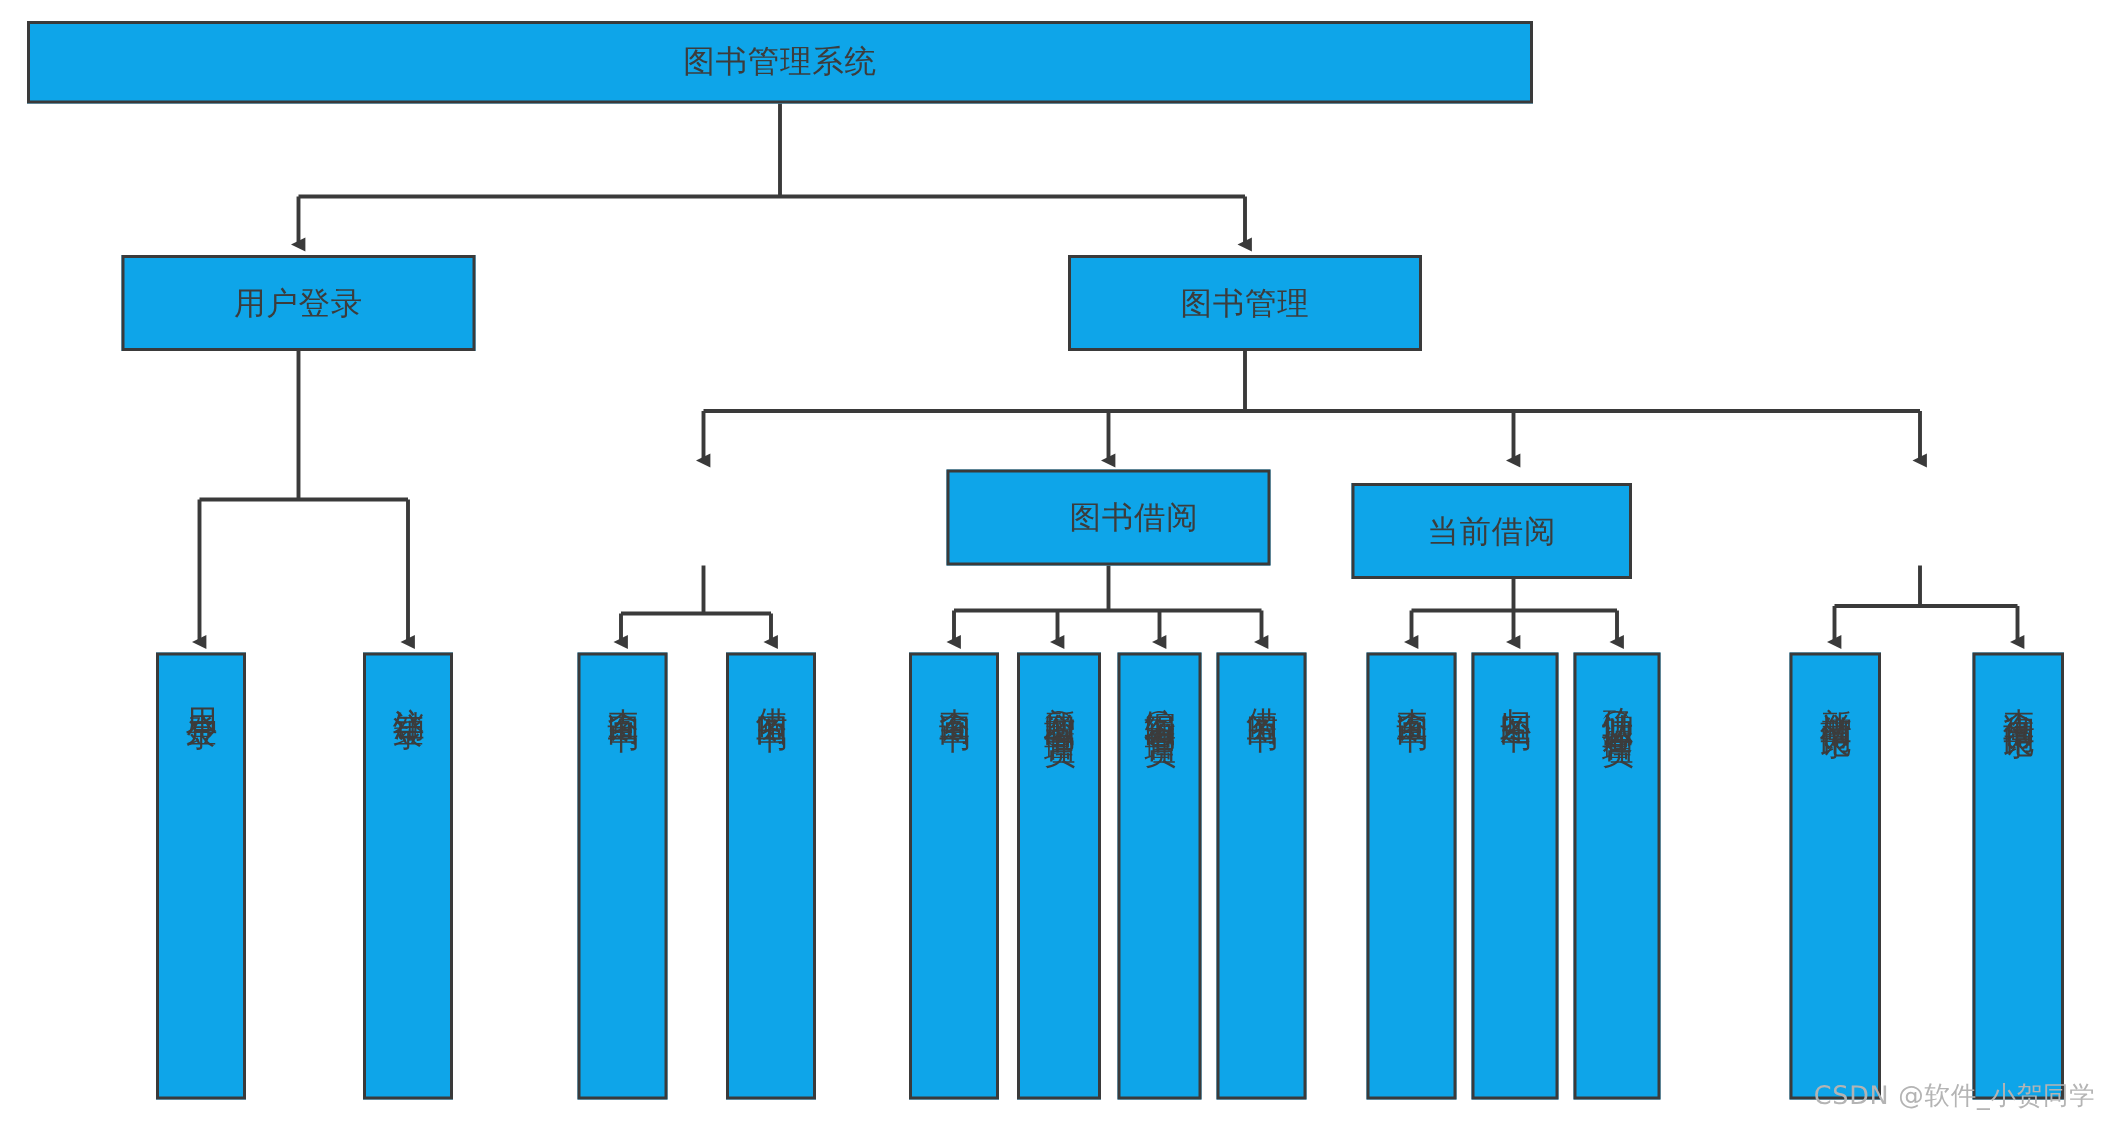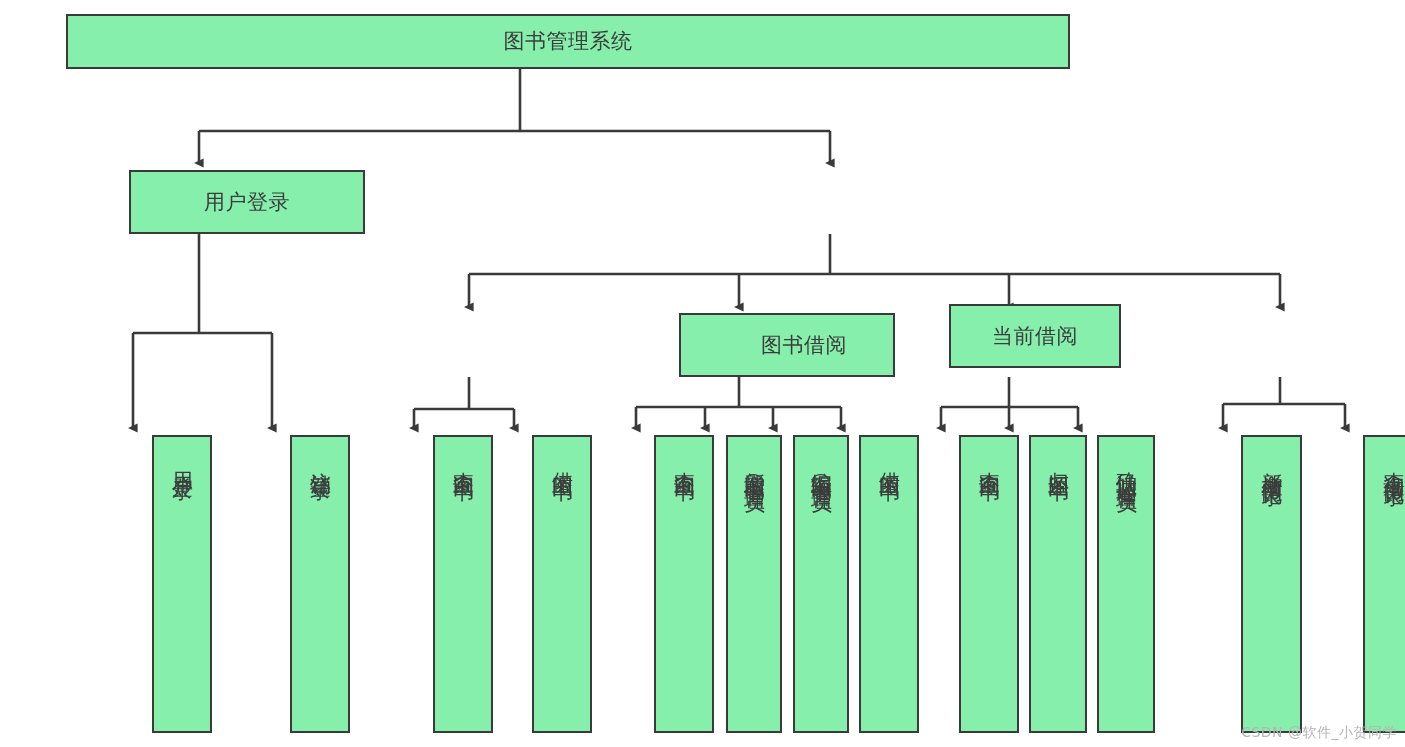--- a/index.html
+++ b/index.html
@@ -20,27 +20,26 @@
   #diagram-svg {
     position: absolute;
     left: 0;
     top: 0;
     width: 1405px;
     height: 747px;
   }
   .node {
     position: absolute;
     box-sizing: border-box;
-    background: #86efac;
+    background: #0ea5e9;
     border: 2px solid #3a3a3a;
     display: flex;
     align-items: center;
     justify-content: center;
     color: #3c3c3c;
-    margin-left: 48px;
   }
   .node-label {
     font-size: 21px;
     line-height: 1.25;
     letter-spacing: 0.5px;
     white-space: nowrap;
     color: #3c3c3c;
   }
   .node.vertical {
     align-items: flex-start;
@@ -52,21 +51,21 @@
     text-orientation: upright;
     white-space: normal;
     letter-spacing: 3px;
     font-size: 21px;
     line-height: 1.0;
   }
   #watermark {
     position: absolute;
     right: 8px;
     bottom: 5px;
-    font-size: 14px;
+    font-size: 17px;
     color: #b4b4b4;
     letter-spacing: 0.5px;
     white-space: nowrap;
     pointer-events: none;
     text-align: right;
   }
 </style>
 </head>
 <body>
 
@@ -124,27 +123,30 @@
   </svg>
 
   <div class="node" style="left:18px; top:14px; width:1004px; height:55px;">
     <span class="node-label">图书管理系统</span>
   </div>
 
   <div class="node" style="left:81px; top:170px; width:236px; height:64px;">
     <span class="node-label">用户登录</span>
   </div>
 
+  <div class="node" style="left:712px; top:170px; width:236px; height:64px;">
+    <span class="node-label">图书管理</span>
+  </div>
 
 
   <div class="node" style="left:631px; top:313px; width:216px; height:64px;padding-left:34px;">
     <span class="node-label">图书借阅</span>
   </div>
 
-  <div class="node" style="left:901px; top:304px; width:172px; height:64px;">
+  <div class="node" style="left:901px; top:322px; width:187px; height:64px;">
     <span class="node-label">当前借阅</span>
   </div>
 
 
   <div class="node vertical" style="left:104px; top:435px; width:60px; height:298px;">
     <span class="node-label">用户登录</span>
   </div>
 
   <div class="node vertical" style="left:242px; top:435px; width:60px; height:298px;">
     <span class="node-label">注销登录</span>

